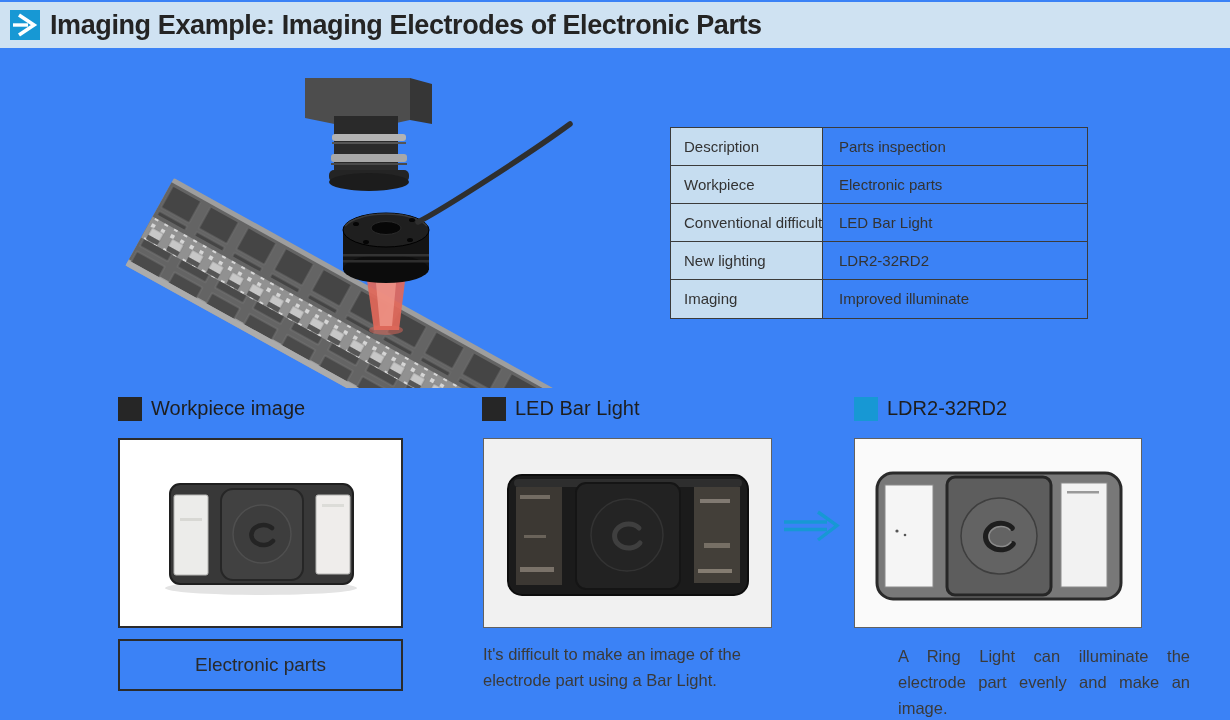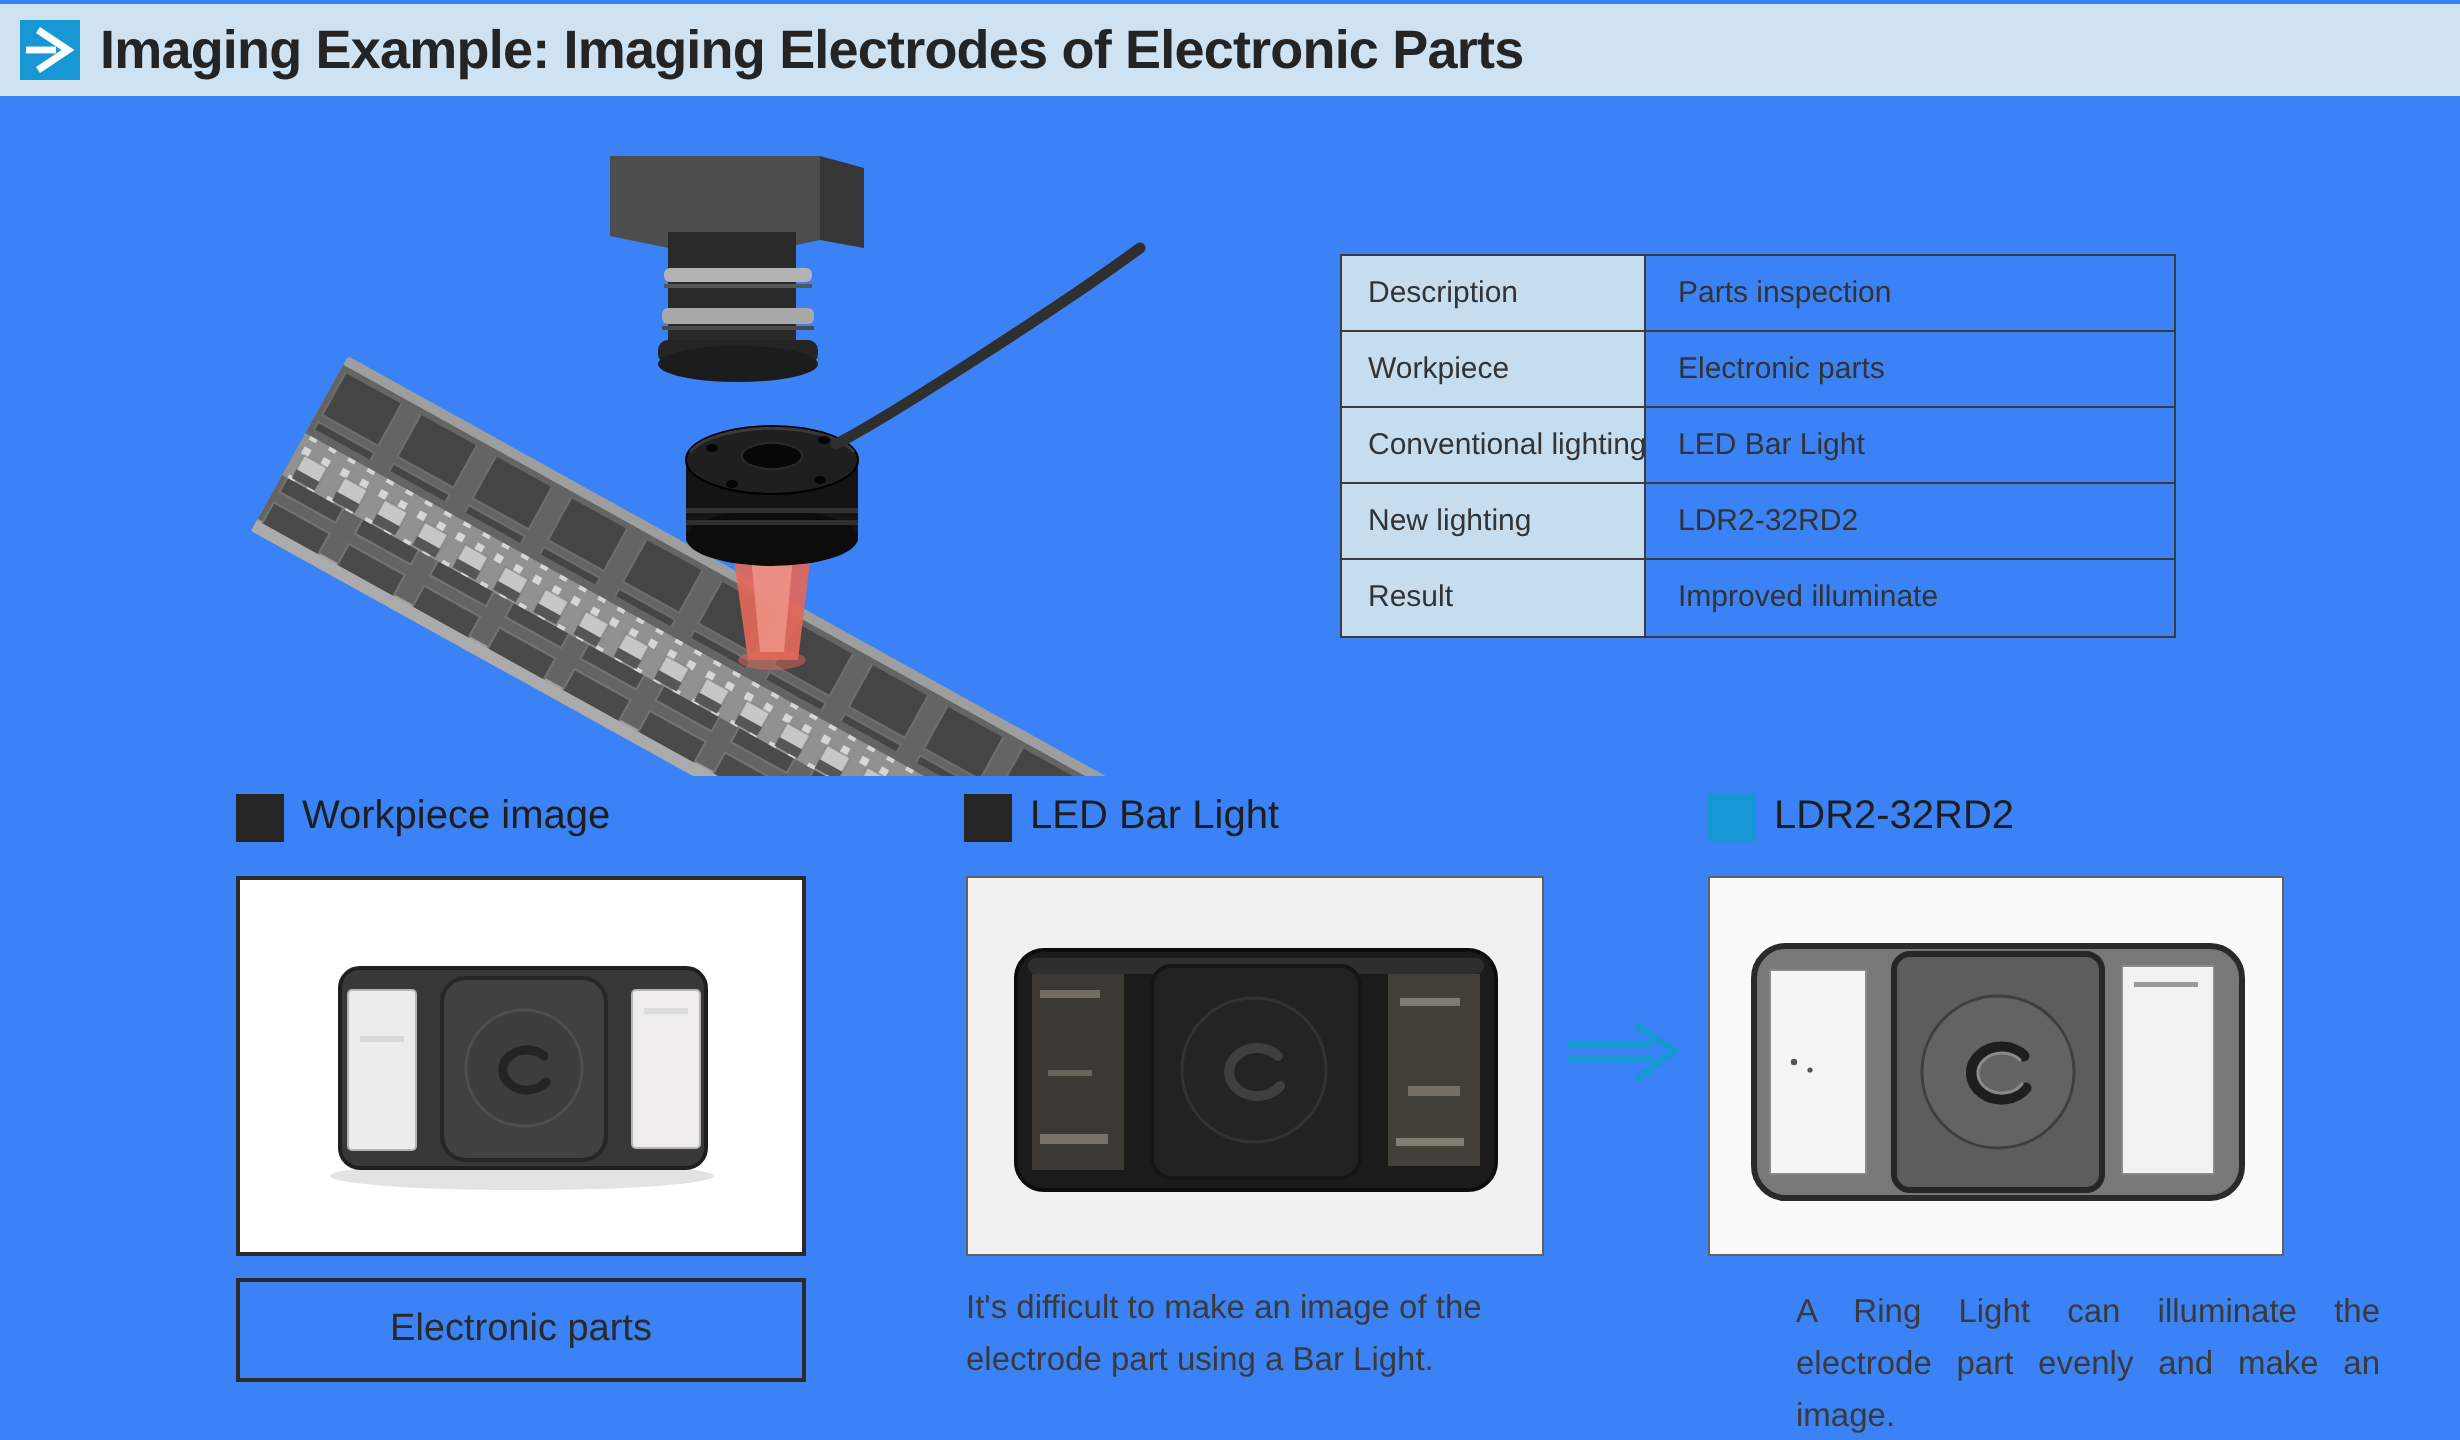--- a/index.html
+++ b/index.html
@@ -139,29 +139,29 @@
   <div class="spec-table">
     <div class="t-row">
       <div class="t-label">Description</div>
       <div class="t-value">Parts inspection</div>
     </div>
     <div class="t-row">
       <div class="t-label">Workpiece</div>
       <div class="t-value">Electronic parts</div>
     </div>
     <div class="t-row">
-      <div class="t-label">Conventional lighting</div>
+      <div class="t-label">Conventional difficult</div>
       <div class="t-value">LED Bar Light</div>
     </div>
     <div class="t-row">
       <div class="t-label">New lighting</div>
       <div class="t-value">LDR2-32RD2</div>
     </div>
     <div class="t-row">
-      <div class="t-label">Result</div>
+      <div class="t-label">Imaging</div>
       <div class="t-value">Improved illuminate</div>
     </div>
   </div>
 
   <div class="sec-heading" style="left:118px;top:397px;">
     <div class="marker dark"></div>
     <div class="h-label">Workpiece image</div>
   </div>
   <div class="sec-heading" style="left:482px;top:397px;">
     <div class="marker dark"></div>

